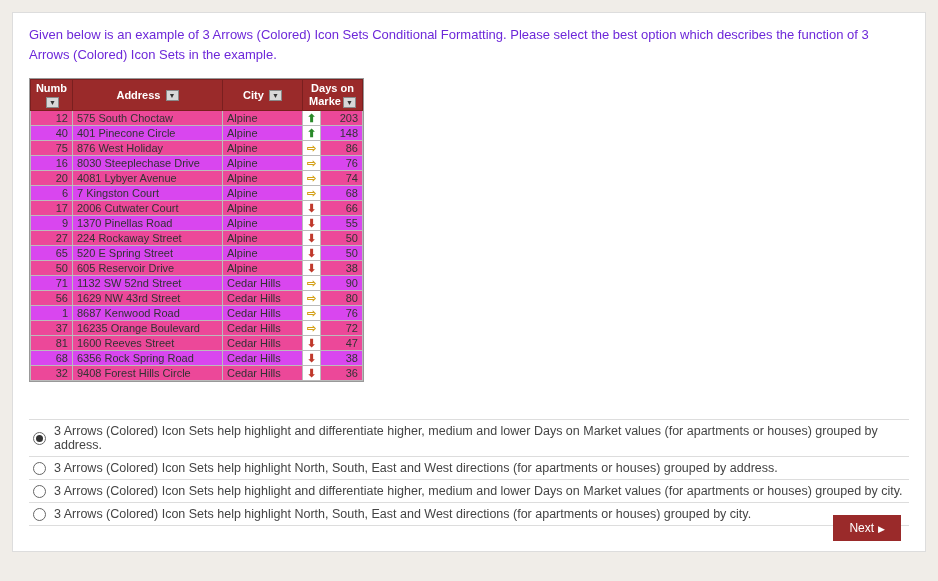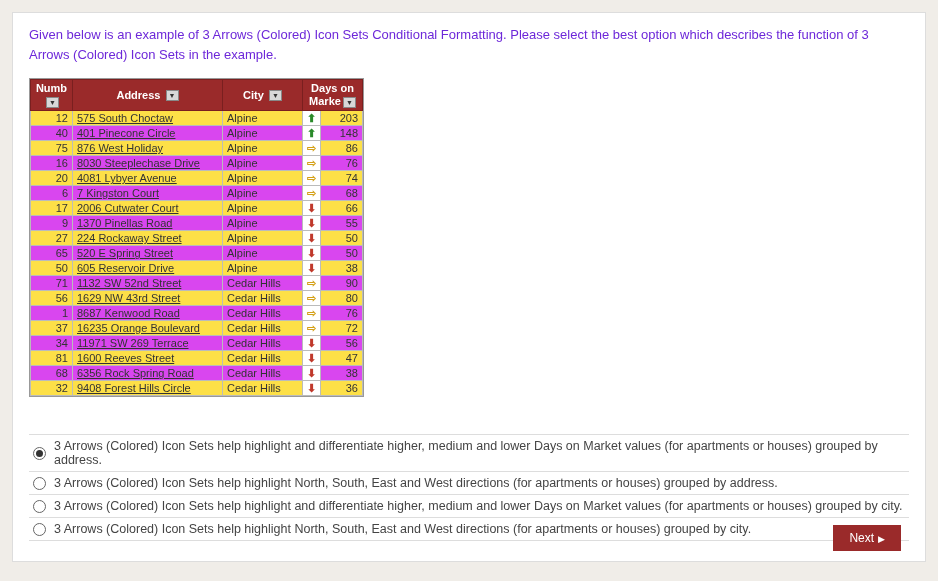--- a/index.html
+++ b/index.html
@@ -53,26 +53,26 @@
       vertical-align: middle;
       margin-left: 2px;
       cursor: pointer;
     }
     td {
       border: 1px solid #bbb;
       padding: 1px 4px;
       white-space: nowrap;
     }
     .col-num { text-align: right; width: 42px; }
-    .col-addr { width: 150px; text-decoration: underline; }
+    .col-addr { width: 150px; }
     .col-city { width: 80px; }
     .col-icon { width: 18px; text-align: center; padding: 0; }
     .col-days { text-align: right; width: 42px; margin-left: 8px; }
     tr.even td { background: #d946ef; }
-    tr.odd td { background: #fde047; }
+    tr.odd td { background: #ec4899; }
     tr.even td.col-icon, tr.odd td.col-icon { background: inherit; }
     .arrow-up { color: #2a8a2a; font-weight: bold; }
     .arrow-right { color: #d4a017; font-weight: bold; }
     .arrow-down { color: #c0392b; font-weight: bold; }
     .options {
       margin-top: 34px;
     }
     .option-row {
       border-top: 1px solid #ddd;
       padding: 4px 4px;
@@ -237,27 +237,20 @@
             <td class="col-icon"><span class="arrow-right">⇨</span></td>
             <td class="col-days">76</td>
           </tr>
           <tr class="odd">
             <td class="col-num">37</td>
             <td class="col-addr">16235 Orange Boulevard</td>
             <td class="col-city">Cedar Hills</td>
             <td class="col-icon"><span class="arrow-right">⇨</span></td>
             <td class="col-days">72</td>
           </tr>
-          <tr class="even">
-            <td class="col-num">34</td>
-            <td class="col-addr">11971 SW 269 Terrace</td>
-            <td class="col-city">Cedar Hills</td>
-            <td class="col-icon"><span class="arrow-down">⬇</span></td>
-            <td class="col-days">56</td>
-          </tr>
           <tr class="odd">
             <td class="col-num">81</td>
             <td class="col-addr">1600 Reeves Street</td>
             <td class="col-city">Cedar Hills</td>
             <td class="col-icon"><span class="arrow-down">⬇</span></td>
             <td class="col-days">47</td>
           </tr>
           <tr class="even">
             <td class="col-num">68</td>
             <td class="col-addr">6356 Rock Spring Road</td>

